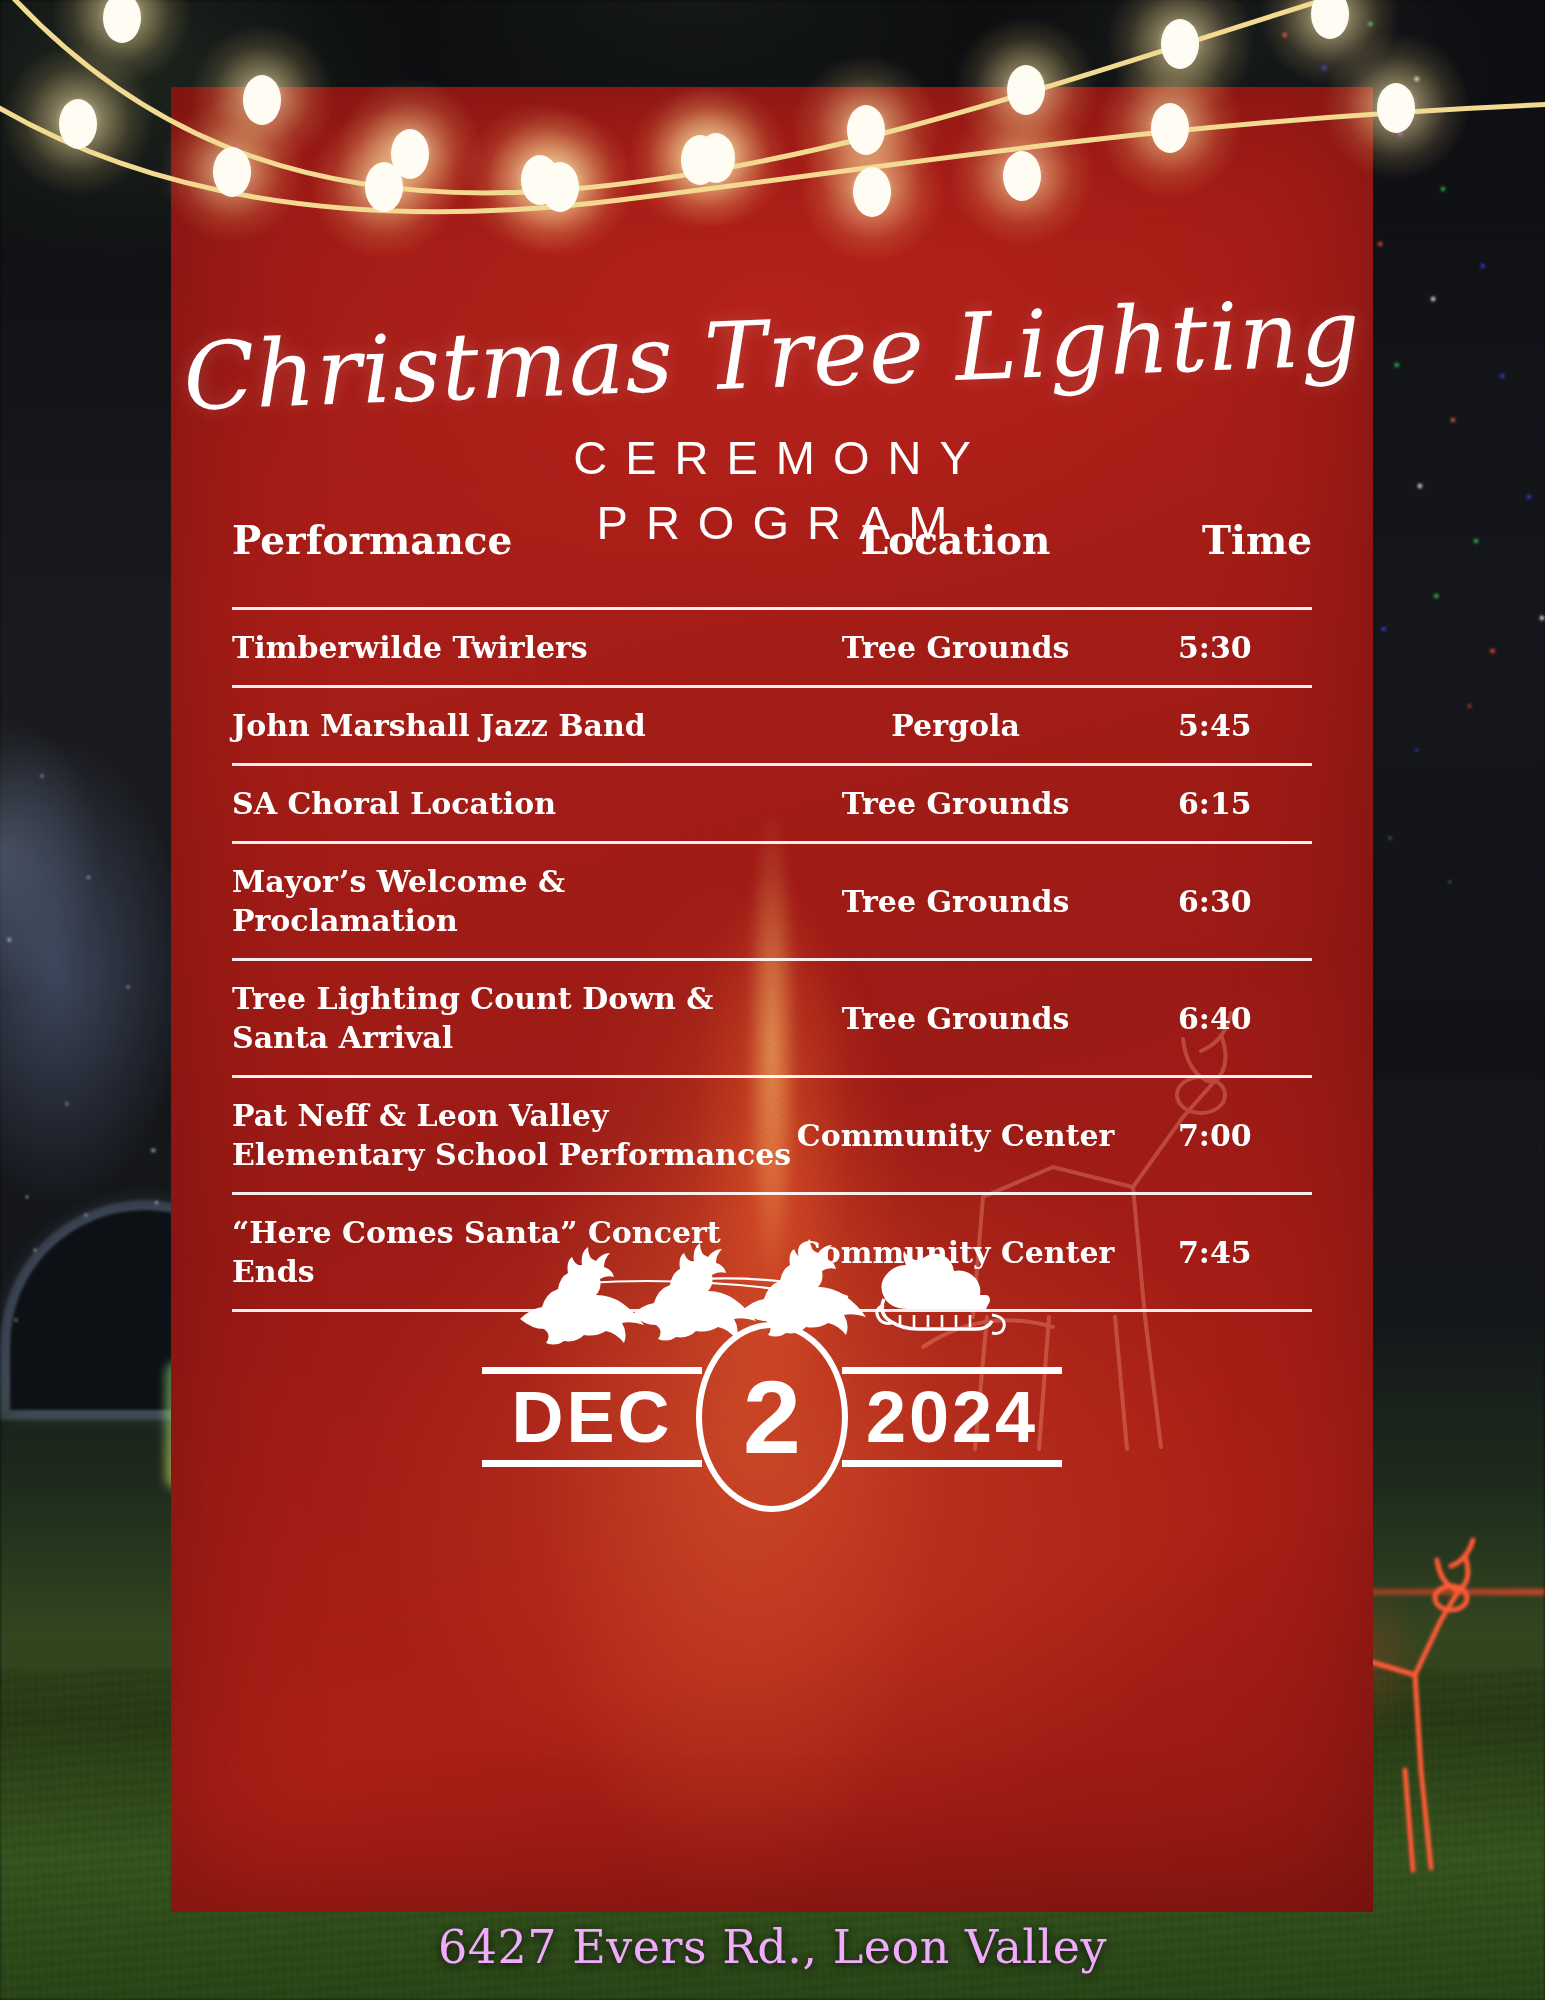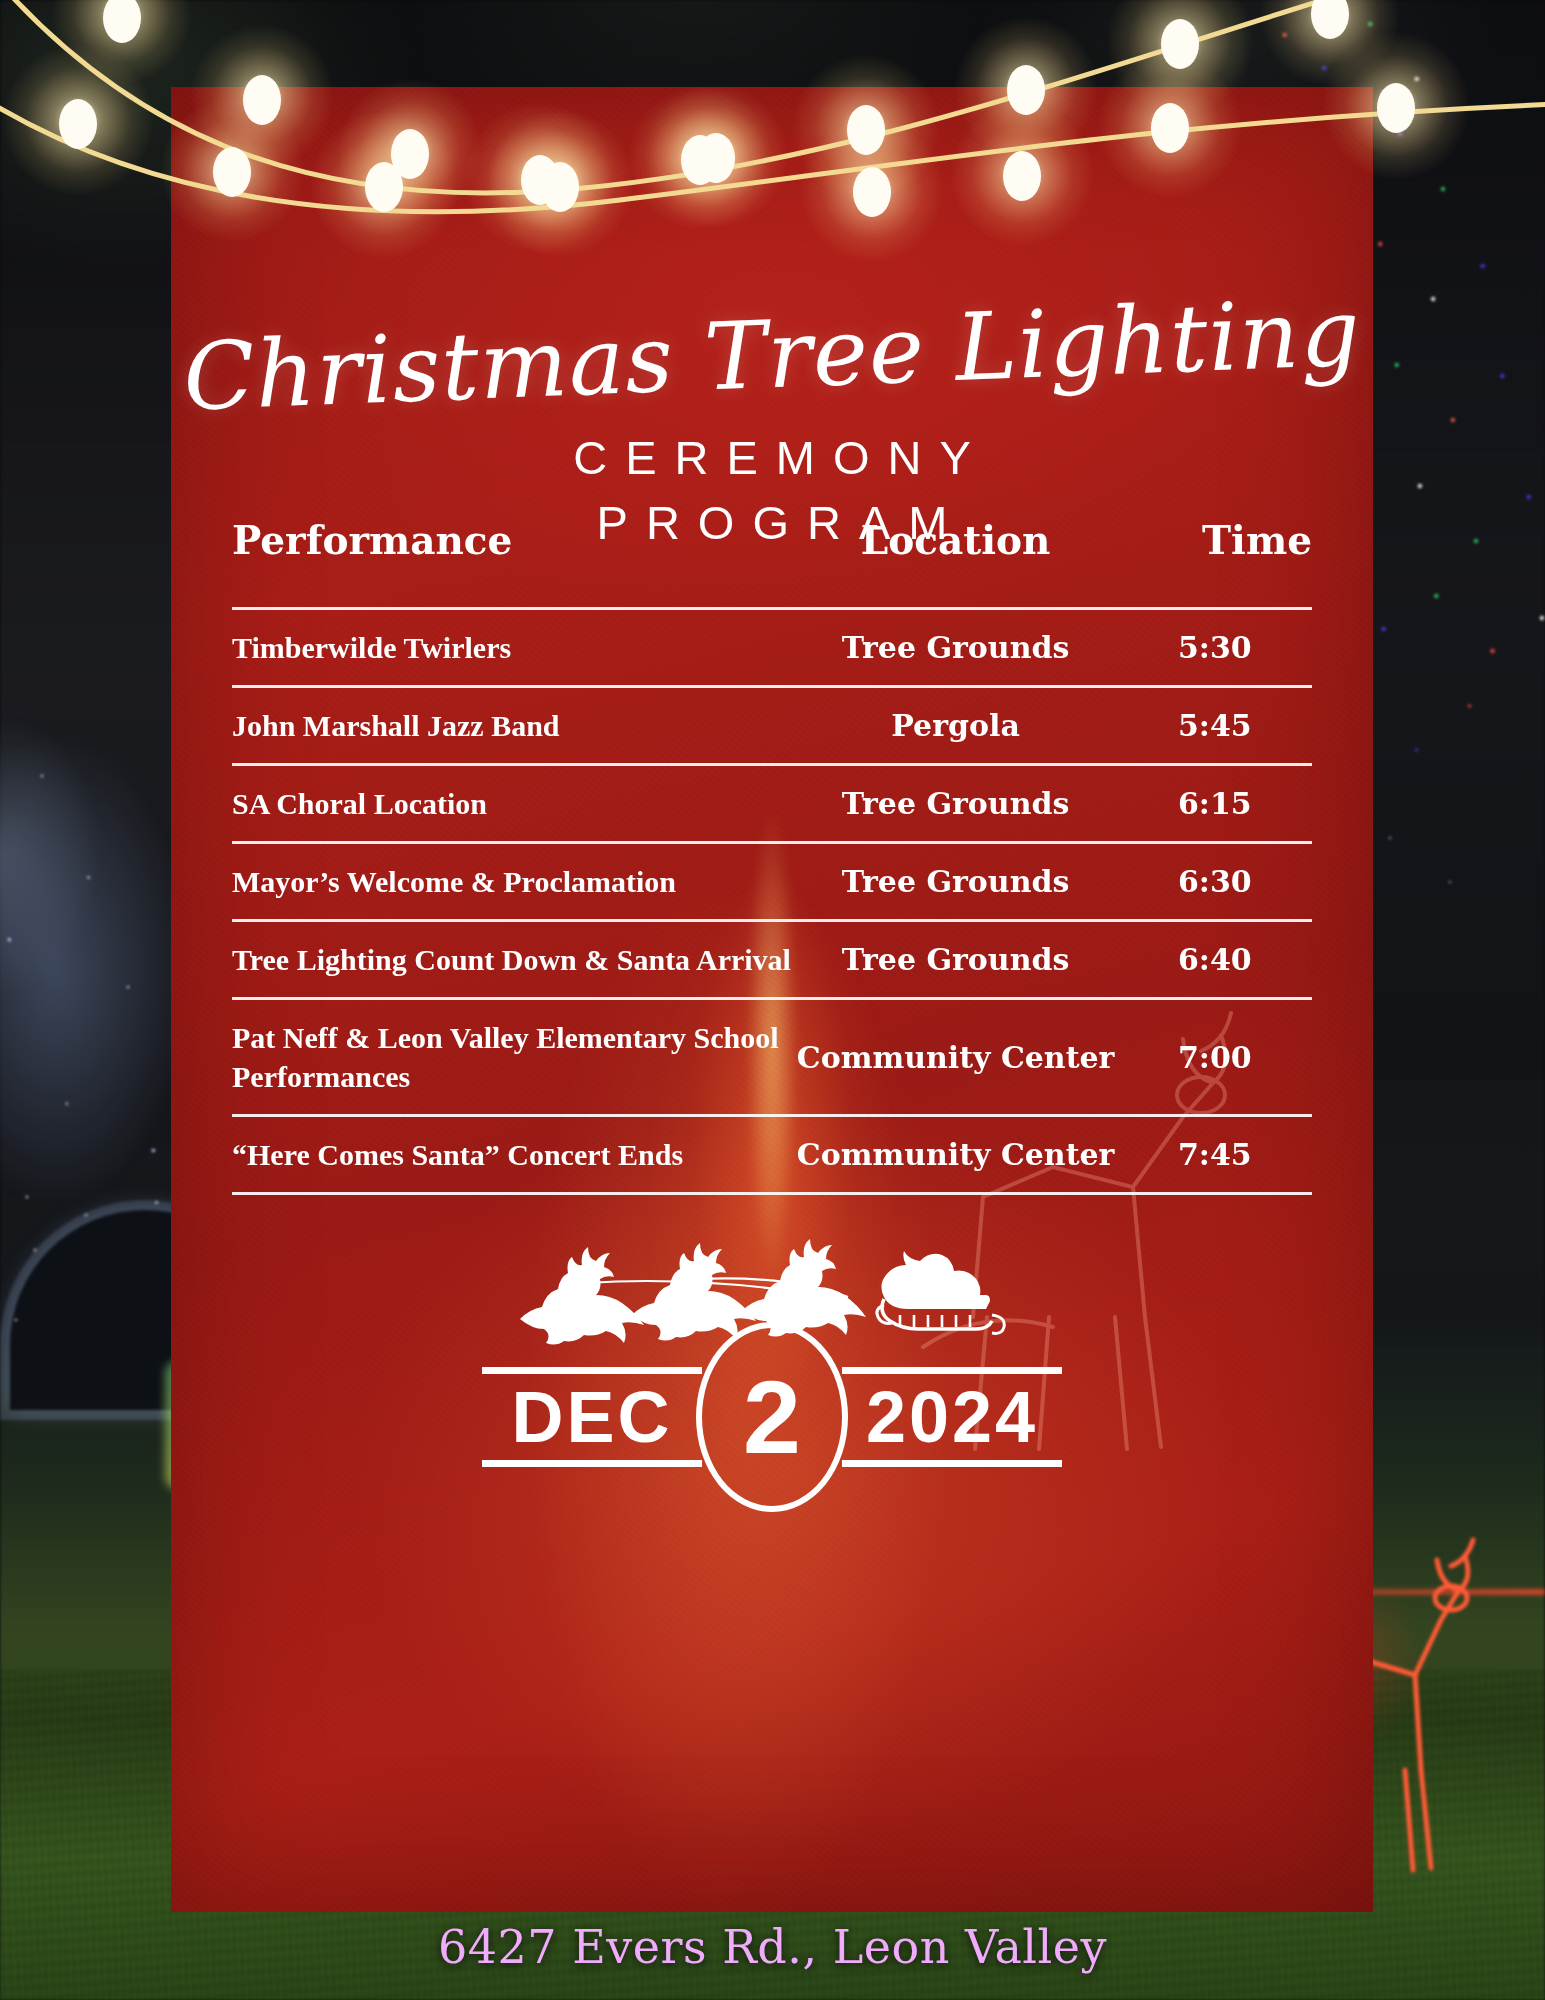--- a/index.html
+++ b/index.html
@@ -213,21 +213,21 @@
   .th-perf{text-align:left;width:52%;}
   .th-loc {text-align:center;width:30%;}
   .th-time{text-align:right;width:18%;}
   .prog-table td{
     font-weight:700;font-size:30px;line-height:1.30;
     padding:18px 0 18px 0;
     border-top:3px solid rgba(255,255,255,.92);
     vertical-align:middle;
   }
   .prog-table tbody tr:last-child td{border-bottom:3px solid rgba(255,255,255,.92);}
-  .td-perf{text-align:left;padding-right:22px;font-family:Liberation Serif, serif;}
+  .td-perf{text-align:left;padding-right:22px;}
   .td-loc{text-align:center;}
   .td-time{text-align:center;}
 
   
   #sleigh{
     position:absolute;left:50%;transform:translateX(-50%);
     top:1140px;width:540px;height:130px;
   }
   #sleigh svg{width:100%;height:100%;}
 

